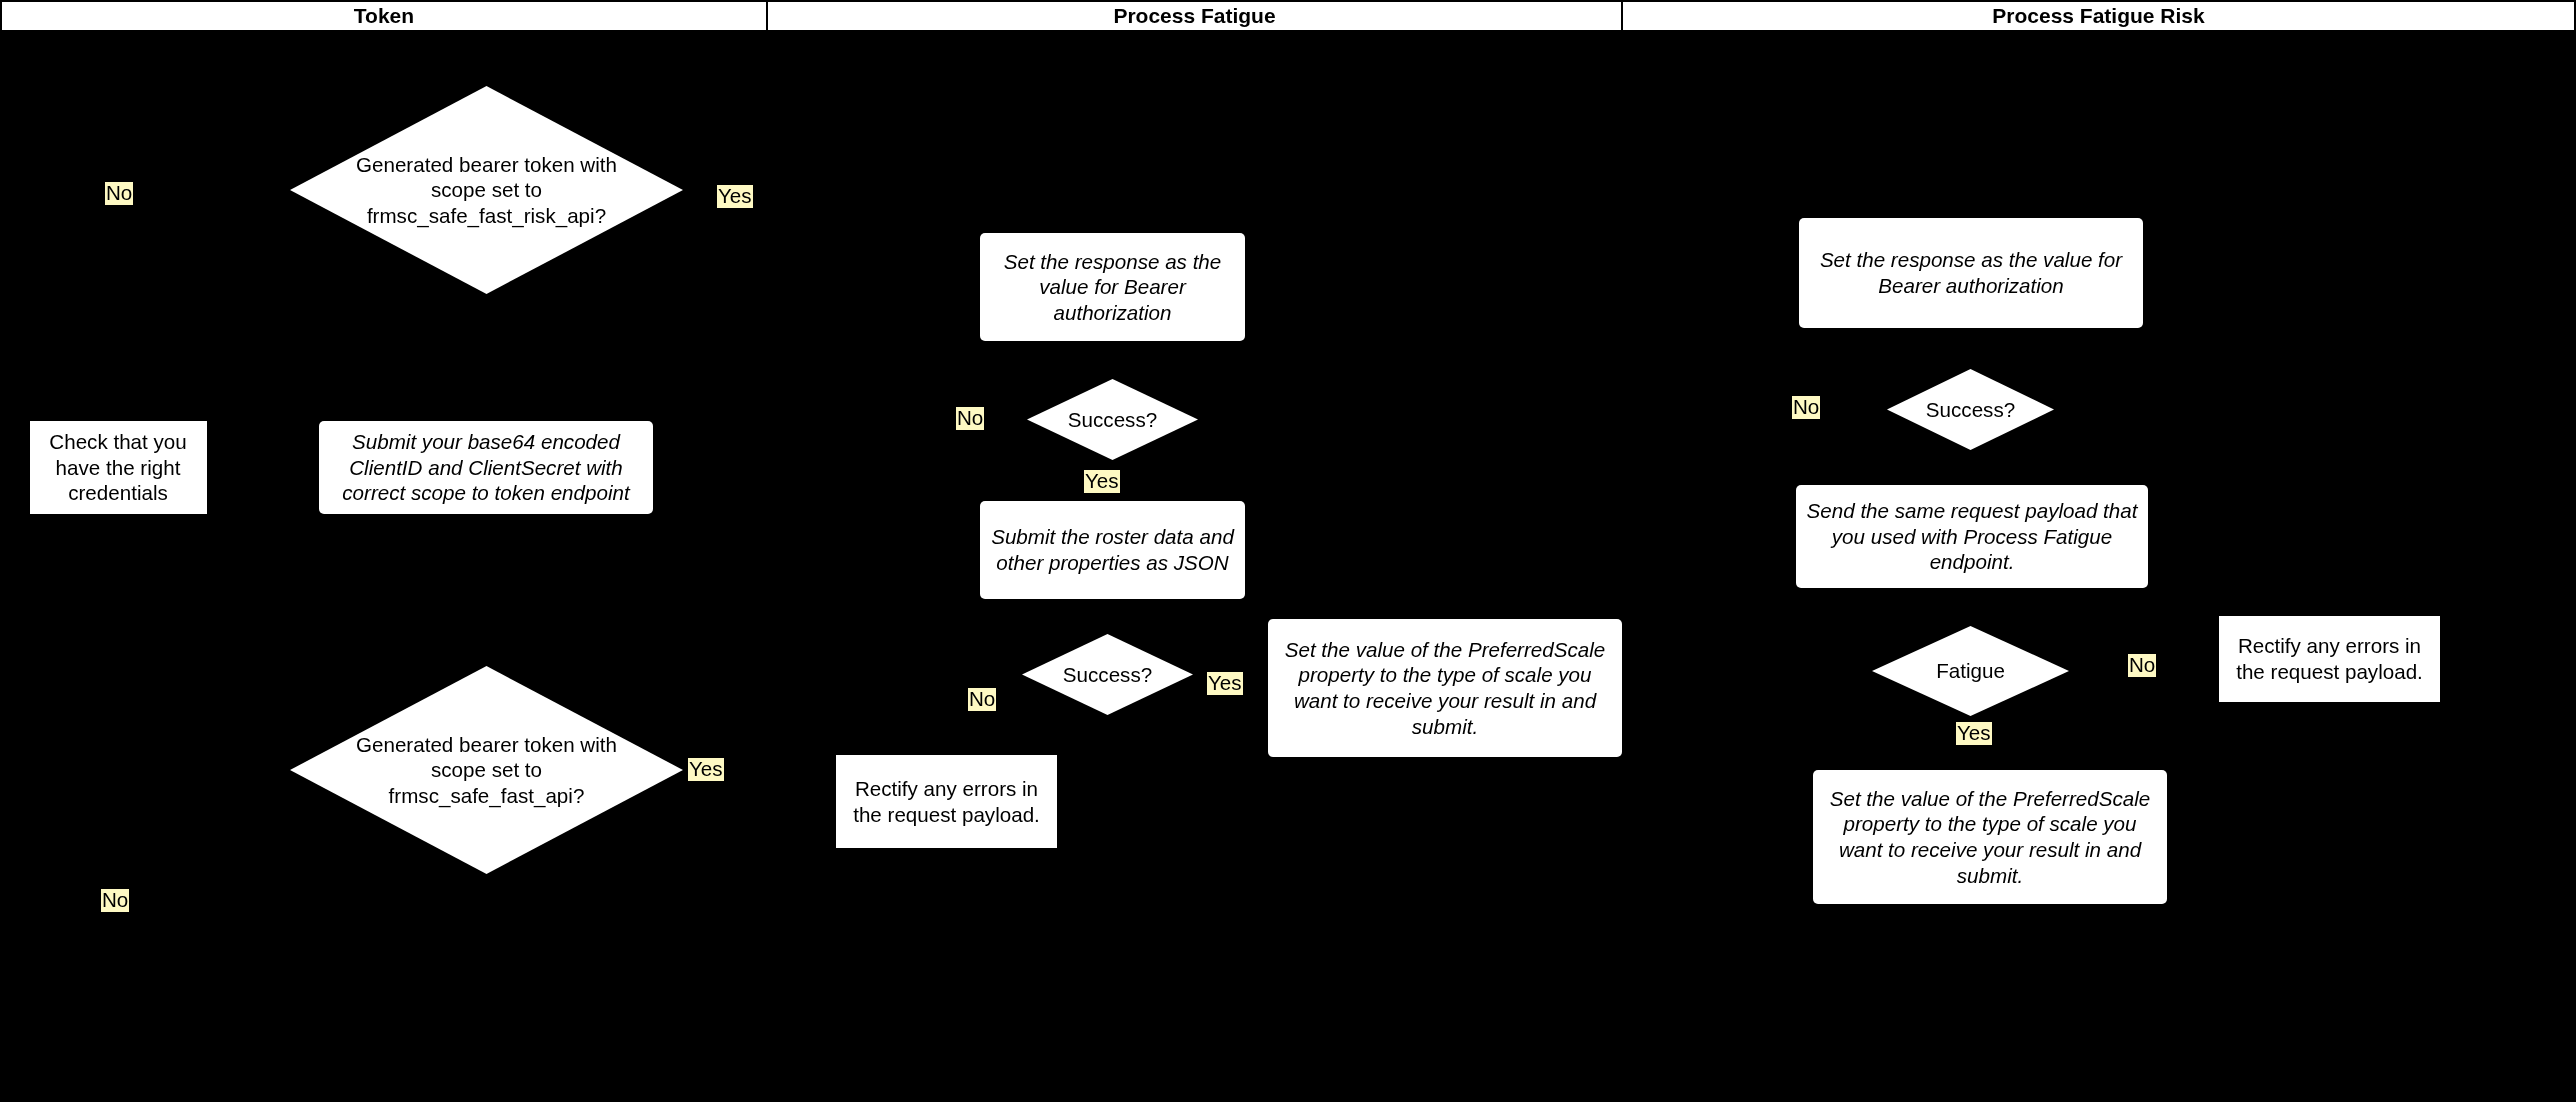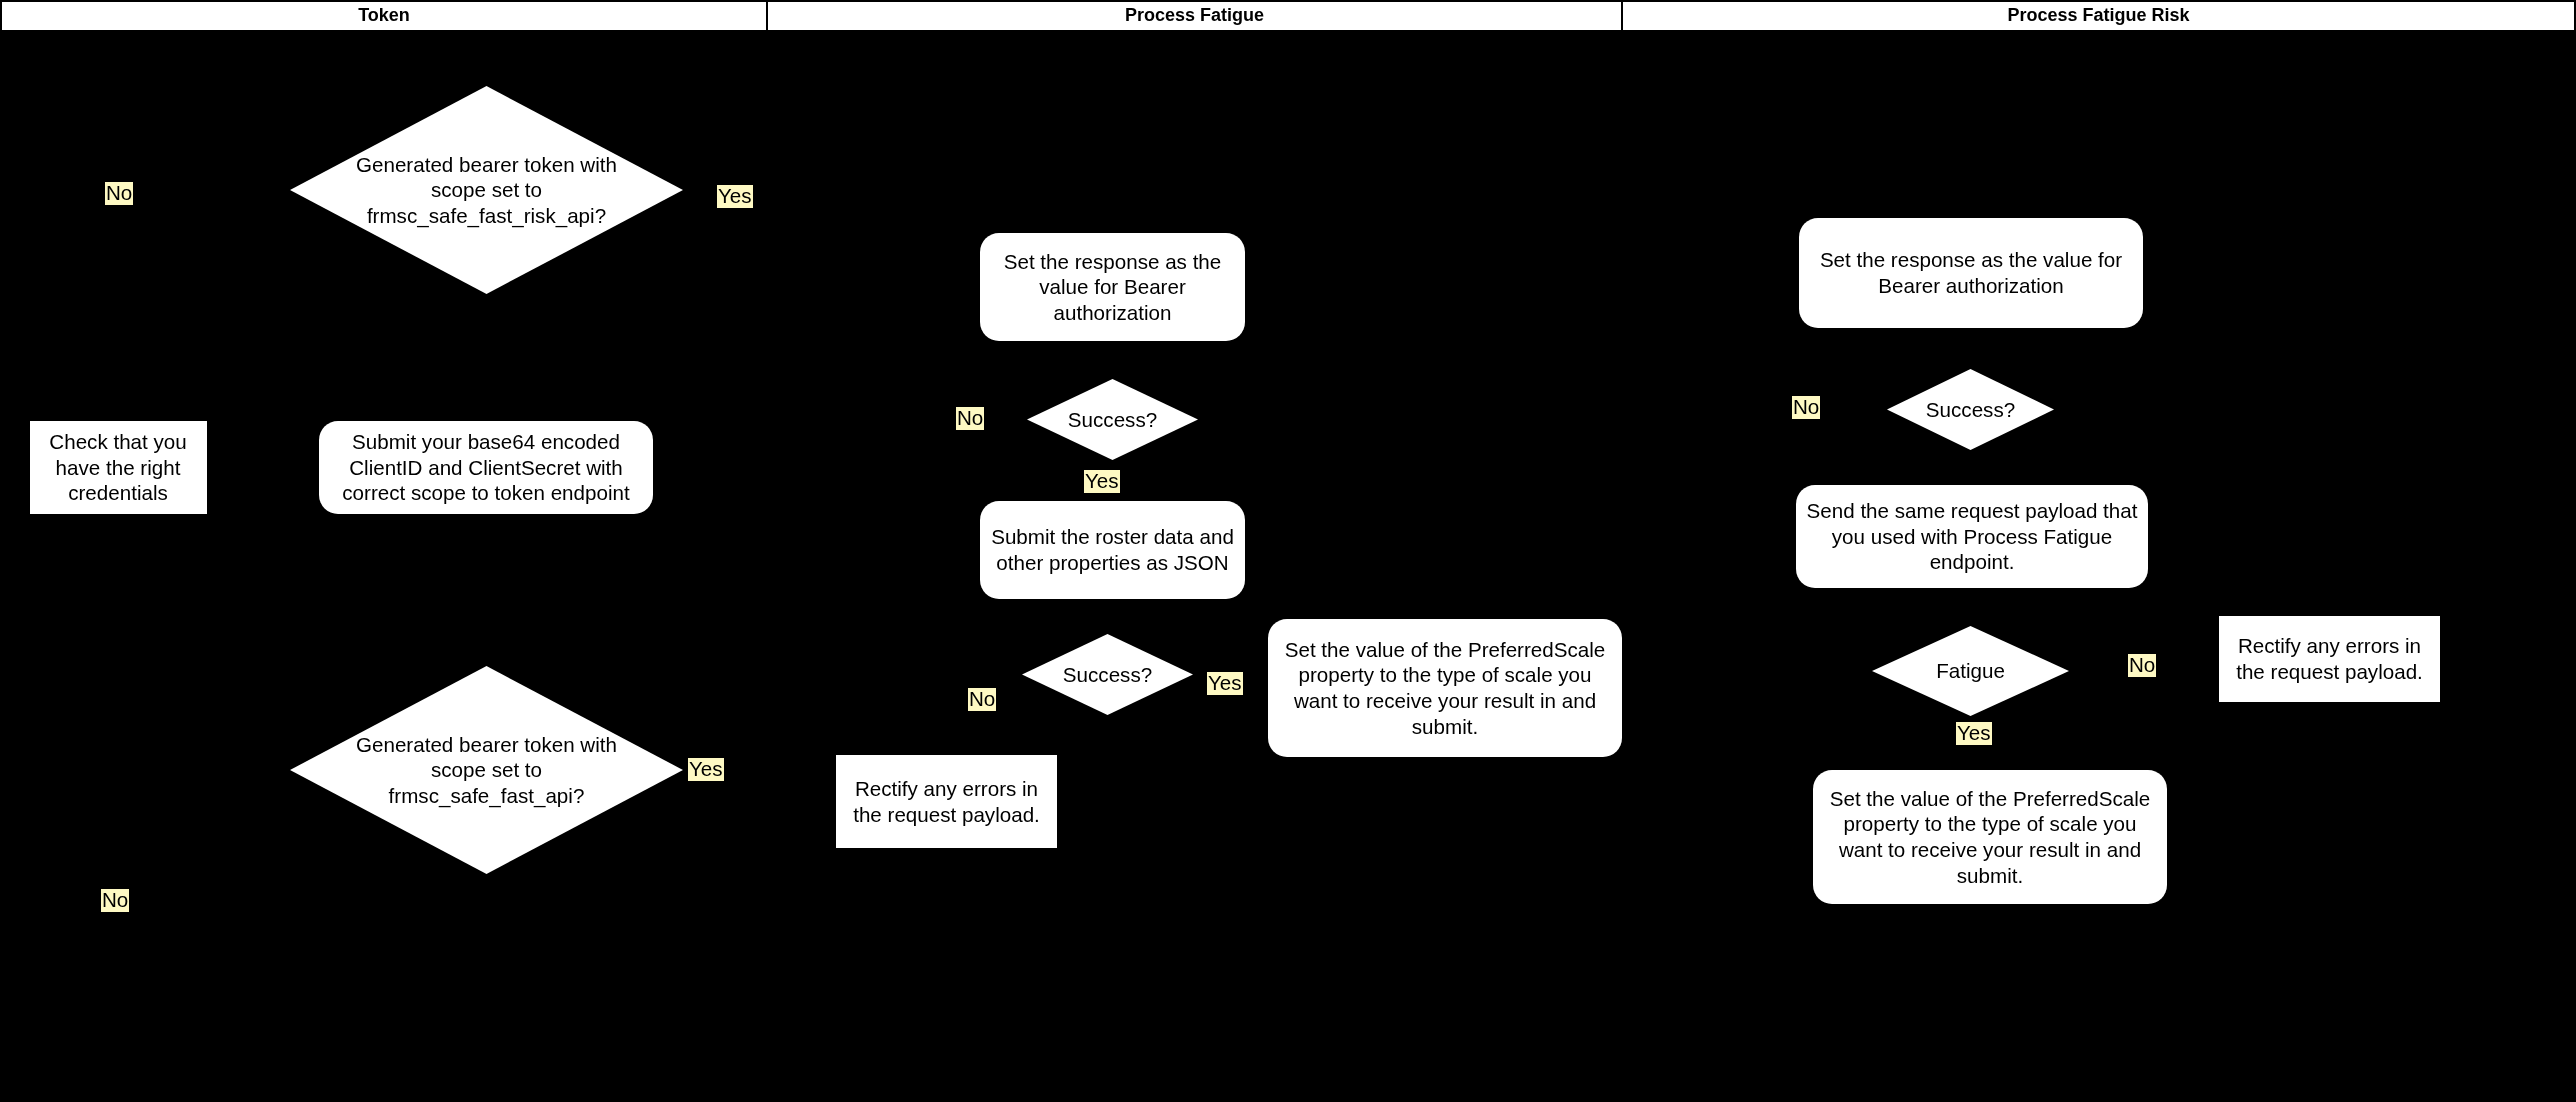--- a/index.html
+++ b/index.html
@@ -24,21 +24,21 @@
     width: 2576px;
     height: 29.5px;
     display: flex;
     box-sizing: border-box;
     border-bottom: 2px solid #000000;
   }
   .header-cell {
     background: #ffffff;
     color: #000000;
     font-weight: bold;
-    font-size: 18px;
+    font-size: 21px;
     line-height: 25.6px;
     display: flex;
     align-items: center;
     justify-content: center;
     box-sizing: border-box;
     border-top: 2px solid #000000;
     border-right: 2px solid #000000;
     height: 29.5px;
     overflow: hidden;
     white-space: nowrap;
@@ -52,21 +52,21 @@
     background: #ffffff;
     color: #000000;
     display: flex;
     align-items: center;
     justify-content: center;
     text-align: center;
     font-size: 20.6px;
     line-height: 25.6px;
     padding: 5.9px 9.8px;
   }
-  .node.rounded { border-radius: 19px; }
+  .node.rounded { border-radius: 5px; font-style: italic; }
   .node.sharp { border-radius: 0; }
 
   
   .diamond {
     position: absolute;
     background: #ffffff;
     color: #000000;
     -webkit-clip-path: polygon(50% 0%, 100% 50%, 50% 100%, 0% 50%);
     clip-path: polygon(50% 0%, 100% 50%, 50% 100%, 0% 50%);
     display: flex;

